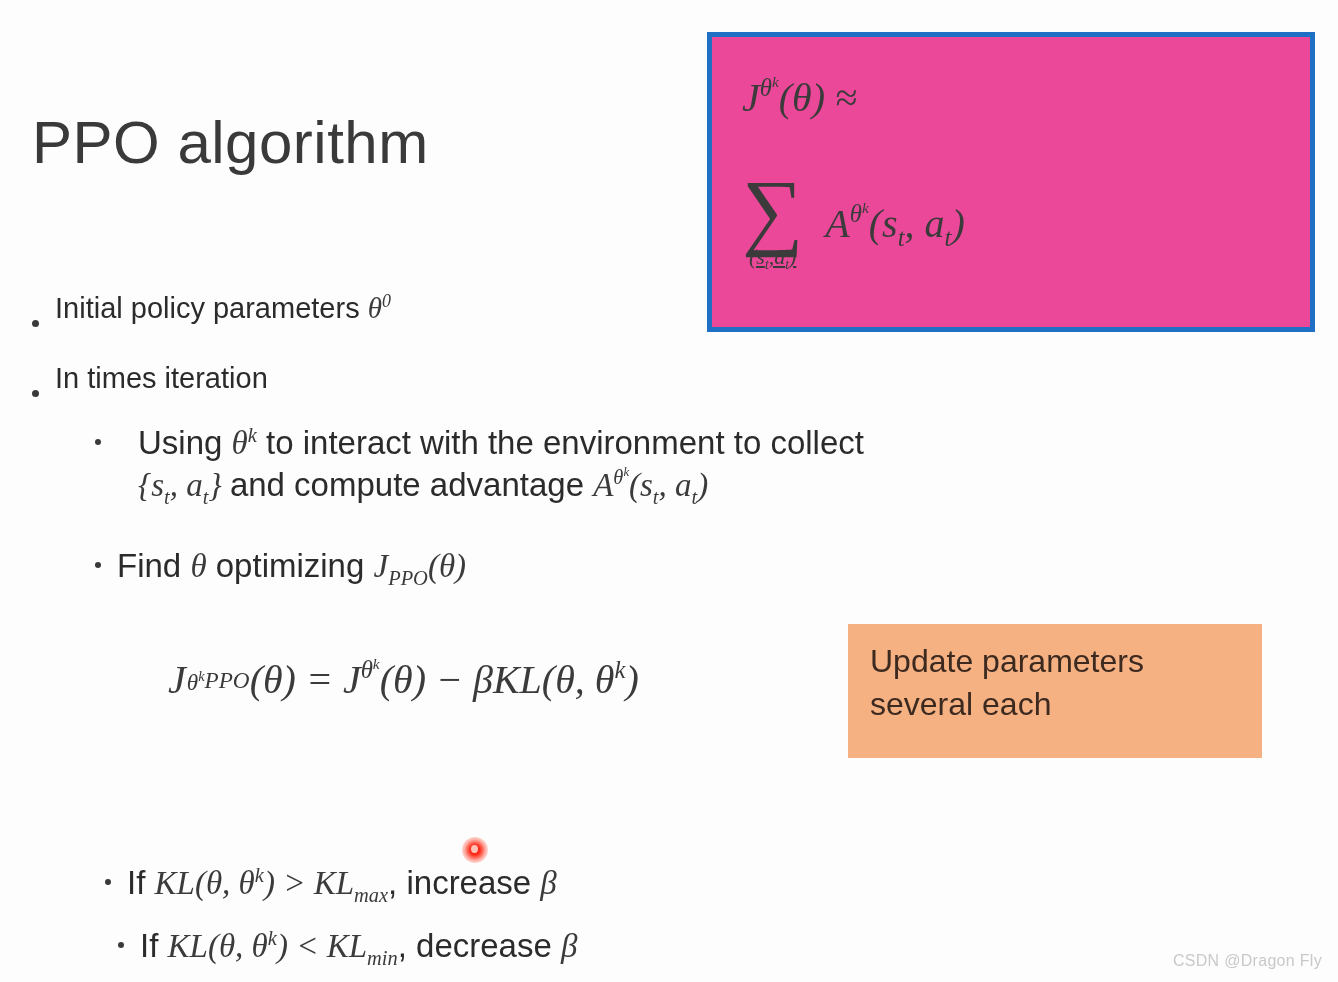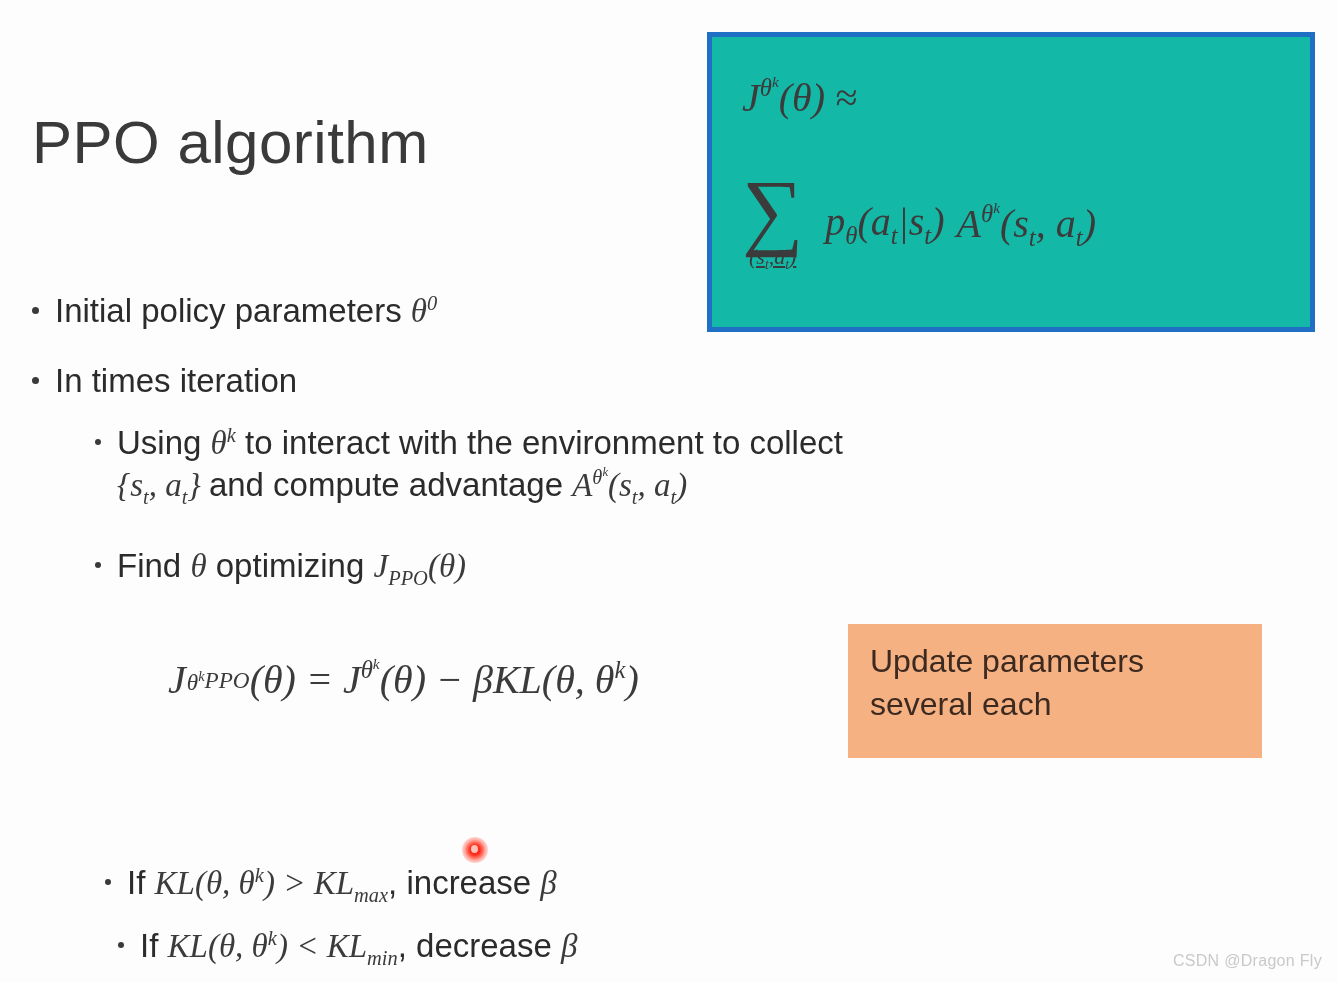--- a/index.html
+++ b/index.html
@@ -31,21 +31,21 @@
 
   
   #formula-box {
     position: absolute;
     left: 707px;
     top: 32px;
     width: 608px;
     height: 300px;
     box-sizing: border-box;
     border: 5px solid #1f6fc4;
-    background: #14b8a6;
+    background: #ec4899;
   }
   #formula-box .fb-inner {
     position: relative;
     width: 100%;
     height: 100%;
   }
   .math {
     font-family: "Liberation Serif", serif;
     font-style: italic;
     color: #3b3b3b;
@@ -104,29 +104,29 @@
   }
   .bullet .dot {
     display: inline-block;
     width: 7px;
     height: 7px;
     border-radius: 50%;
     background: #3a3a3a;
     margin-right: 16px;
     flex: 0 0 auto;
   }
-  .lvl1 { font-size: 33px; }
+  .lvl1 { font-size: 29px; align-items: flex-end; }
   .lvl1 .dot { margin-top: 17px; }
   .lvl2 { font-size: 33px; }
   .lvl2 .dot { margin-top: 17px; width: 6px; height: 6px; }
   .btext { line-height: 1.28; }
 
   #bullet-initial  { left: 32px;  top: 290px;  }
   #bullet-iter     { left: 32px;  top: 360px;  }
-  #bullet-using    { left: 95px;  top: 422px;  }
+  #bullet-using    { left: 95px;  top: 422px; gap: 21px;  }
   #bullet-find     { left: 95px;  top: 545px;  }
 
   
   #ppo-formula {
     position: absolute;
     left: 168px;
     top: 655px;
     font-size: 40px;
     white-space: nowrap;
   }
@@ -206,21 +206,20 @@
       <span>J</span><sup class="sml"><span>θ</span><sup class="sml">k</sup></sup><span>(θ) ≈</span>
     </div>
 
     <div id="fb-line2" class="math">
       <span class="sigma-wrap">
         <span class="sigma-glyph">∑</span>
         <span class="sigma-sub"><span>(s</span><sub class="sml">t</sub><span>,a</span><sub class="sml">t</sub><span>)</span></span>
       </span>
 
       <span class="frac">
-        <span class="num"><span>p</span><sub class="sml">θ</sub><span>(a</span><sub class="sml">t</sub><span>|s</span><sub class="sml">t</sub><span>)</span></span>
       </span>
 
       <span><span>A</span><sup class="sml"><span>θ</span><sup class="sml">k</sup></sup><span>(s</span><sub class="sml">t</sub><span>, a</span><sub class="sml">t</sub><span>)</span></span>
     </div>
 
   </div>
 </div>
 
 <div class="bullet lvl1" id="bullet-initial">
   <span class="dot"></span>

